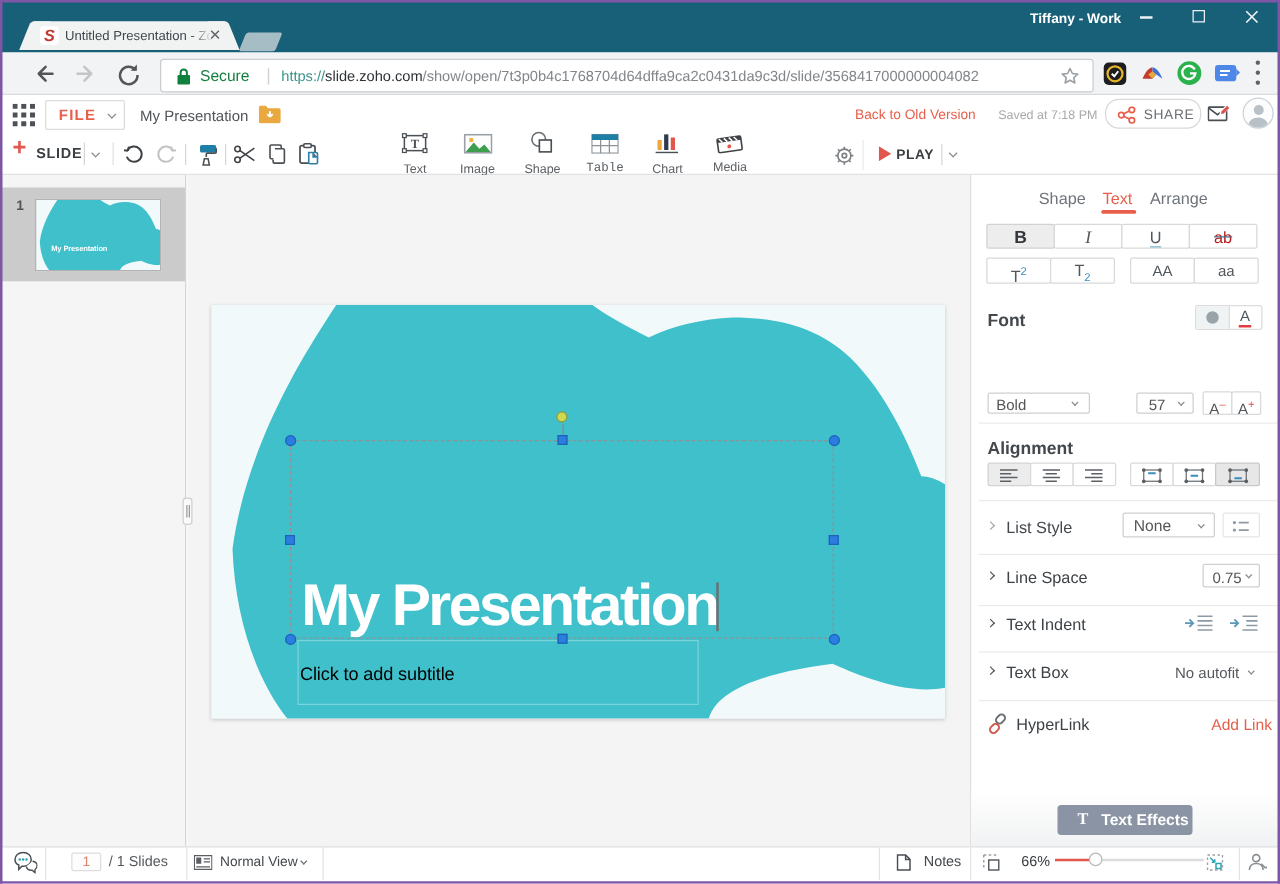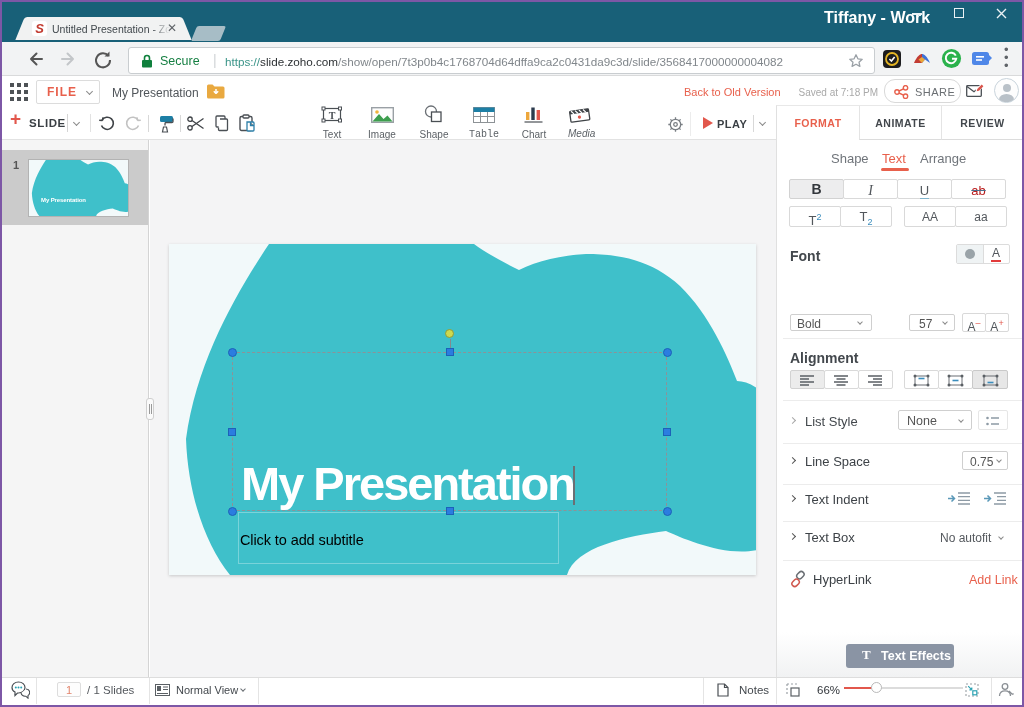--- a/index.html
+++ b/index.html
@@ -12,21 +12,21 @@
   .tab { position:absolute; left:20px; top:17px; width:167px; height:23px; }
   .tab .body { position:absolute; left:7px; top:0; right:7px; bottom:0; background:#f1f2f2; }
   .tab .sl { position:absolute; top:0; width:16px; height:23px; background:#f1f2f2; }
   .tab .sl.l { left:0; transform:skewX(-22deg); border-radius:3px 0 0 0; }
   .tab .sl.r { right:0; transform:skewX(22deg); border-radius:0 3px 0 0; }
   .fav { position:absolute; left:12px; top:4px; width:15px; height:15px; background:#fff; border-radius:3px;
          color:#c23a2f; font-weight:bold; font-style:italic; font-size:13px; line-height:15px; text-align:center; }
   .tabtitle { position:absolute; left:32px; top:6px; width:118px; overflow:hidden; font-size:10.5px; color:#41484d; white-space:nowrap; -webkit-mask-image:linear-gradient(90deg,#000 85%,transparent); }
   .tabx { position:absolute; right:10px; top:4px; font-size:12px; color:#5f6368; }
   .newtab { position:absolute; left:194px; top:26px; width:29px; height:15px; background:#a7bdc6; transform:skewX(-22deg); border-radius:2px; }
-  .wintitle { position:absolute; left:824px; top:9px; font-size:16px; color:#fff; font-weight:bold; }
+  .wintitle { position:absolute; left:824px; top:9px; font-size:11px; color:#fff; font-weight:bold; }
   .winbtn { position:absolute; top:0; color:#eaf2f5; }
   
   .navbar { position:absolute; left:0; top:42px; width:1024px; height:34px; background:#f2f3f4; border-bottom:1px solid #d9dadb; }
   .omni { position:absolute; left:128px; top:5px; width:747px; height:27px; background:#fff; border:1px solid #c9cdd0; border-radius:3px; }
   .navic { position:absolute; top:8px; }
   
   .appbar1 { position:absolute; left:0; top:76px; width:1024px; height:32px; background:#fff; }
   .appbar2 { position:absolute; left:0; top:108px; width:1024px; height:32px; background:#fff; border-bottom:1px solid #e2e2e2; }
   .filebtn { position:absolute; left:36px; top:4px; width:64px; height:24px; border:1px solid #dcdcdc; border-radius:2px;
              font-size:12px; color:#e8604c; font-weight:bold; letter-spacing:1px; line-height:22px; text-align:left; padding-left:10px; }
@@ -243,21 +243,21 @@
     </div>
     <div style="position:absolute; left:520px; top:-2px; width:28px; text-align:center;">
       <svg width="20" height="17" viewBox="0 0 20 17">
         <rect x="2" y="6" width="3.4" height="8" fill="#eda73c"></rect>
         <rect x="7.3" y="1.5" width="3.4" height="12.5" fill="#2c3b4d"></rect>
         <rect x="12.6" y="4" width="3.4" height="10" fill="#e2574c"></rect>
         <path d="M0.5 16 h18" stroke="#4a4f54" stroke-width="1.2"></path>
       </svg>
       <div style="font-size:10px; color:#5c6166; margin-top:2px;">Chart</div>
     </div>
-    <div style="position:absolute; left:568px; top:-3px; width:32px; font-style:italic;">
+    <div style="position:absolute; left:568px; top:-3px; width:32px; text-align:center;">
       <svg width="24" height="18" viewBox="0 0 24 18">
         <g transform="rotate(-8 12 9)">
           <rect x="2" y="5" width="19" height="11" rx="1" fill="#fff" stroke="#3f4347" stroke-width="1.3"></rect>
           <path d="M2 5 l19 0 l0 3 l-19 0 z" fill="#3f4347"></path>
           <path d="M3.5 5 l2.5 3 M7.5 5 l2.5 3 M11.5 5 l2.5 3 M15.5 5 l2.5 3" stroke="#fff" stroke-width="1.2"></path>
           <circle cx="11" cy="12" r="1.6" fill="#e2574c"></circle>
         </g>
       </svg>
       <div style="font-size:10px; color:#5c6166; margin-top:1px;">Media</div>
     </div>
@@ -270,25 +270,20 @@
     </svg>
     <div style="position:absolute; left:690px; top:4px; width:1px; height:24px; background:#ececec;"></div>
     <svg style="position:absolute; left:703px; top:9px;" width="10" height="12" viewBox="0 0 10 12">
         <path d="M0 0 L10 6 L0 12 z" fill="#e2574c"></path>
       </svg>
     <div style="position:absolute; left:717px; top:10px; font-size:11px; font-weight:bold; color:#3a3f44; letter-spacing:0.5px;">PLAY</div>
     <div style="position:absolute; left:753px; top:7px; width:1px; height:17px; background:#d8d8d8;"></div>
     <span class="chev" style="position:absolute; left:760px; top:12px; width:5px; height:5px;"></span>
   </div>
 
-  <div class="ptabs" id="ptabs">
-    <div style="position:absolute; left:0; top:0; width:82px; height:35px; line-height:35px; text-align:center; font-size:10.5px; font-weight:bold; letter-spacing:0.5px; color:#e8604c; background:#fff;">FORMAT</div>
-    <div style="position:absolute; left:82px; top:0; width:82px; height:34px; line-height:35px; text-align:center; font-size:10.5px; font-weight:bold; letter-spacing:0.5px; color:#42474c; border-left:1px solid #e4e4e4; border-bottom:1px solid #dcdcdc;">ANIMATE</div>
-    <div style="position:absolute; left:164px; top:0; width:82px; height:34px; line-height:35px; text-align:center; font-size:10.5px; font-weight:bold; letter-spacing:0.5px; color:#42474c; border-left:1px solid #e4e4e4; border-bottom:1px solid #dcdcdc;">REVIEW</div>
-  </div>
 
   <div class="sidebar">
     <div class="selrow">
       <div style="position:absolute; left:13px; top:9px; font-size:11px; font-weight:bold; color:#555;">1</div>
       <div class="thumb" id="thumb">
         <svg width="99" height="56" viewBox="0 0 587 331" preserveAspectRatio="none" style="position:absolute; left:0; top:0;">
           <path d="M 100,0 C 70,45 28,115 17,195 C 19,250 36,300 61,331 L 398,331 C 406,303 458,292 497,287 C 513,294 555,313 588,306 L 588,144 Q 577,137 568,137 C 559,113 540,70 511,42 C 483,16 450,10 417,10 C 393,11 368,17 350,26 Q 318,10 305,0 Z" fill="#3fc0ca"></path>
         </svg>
         <div style="position:absolute; left:12px; top:37px; font-size:6px; font-weight:bold; color:#fff; letter-spacing:-0.1px;">My Presentation</div>
       </div>

